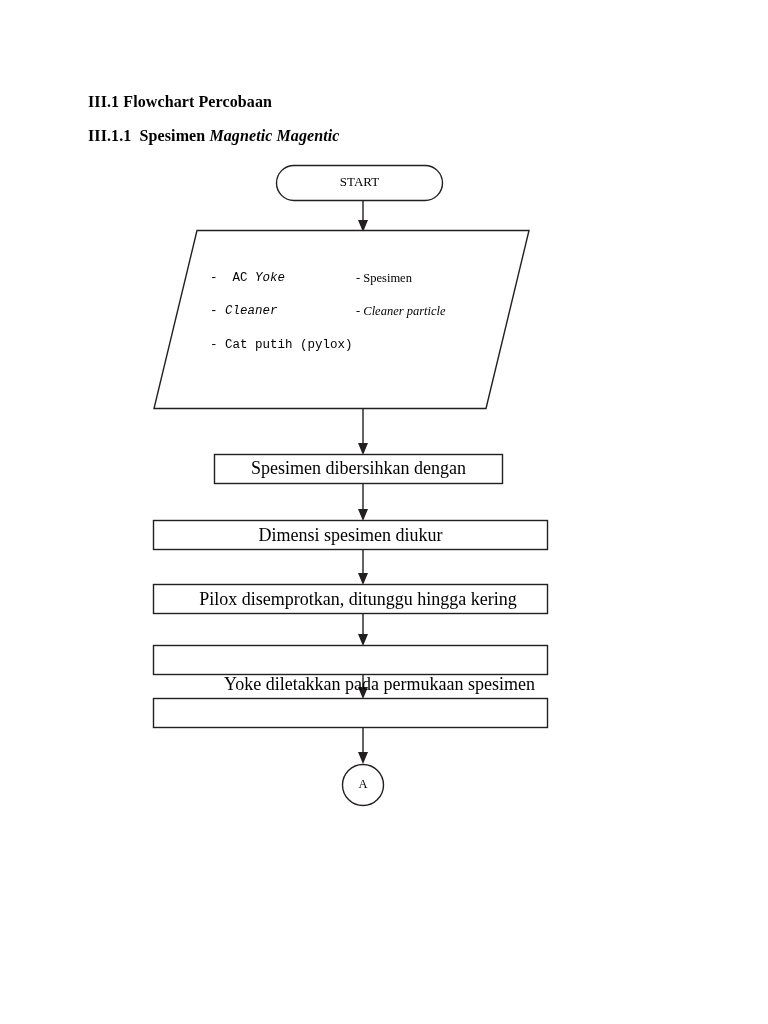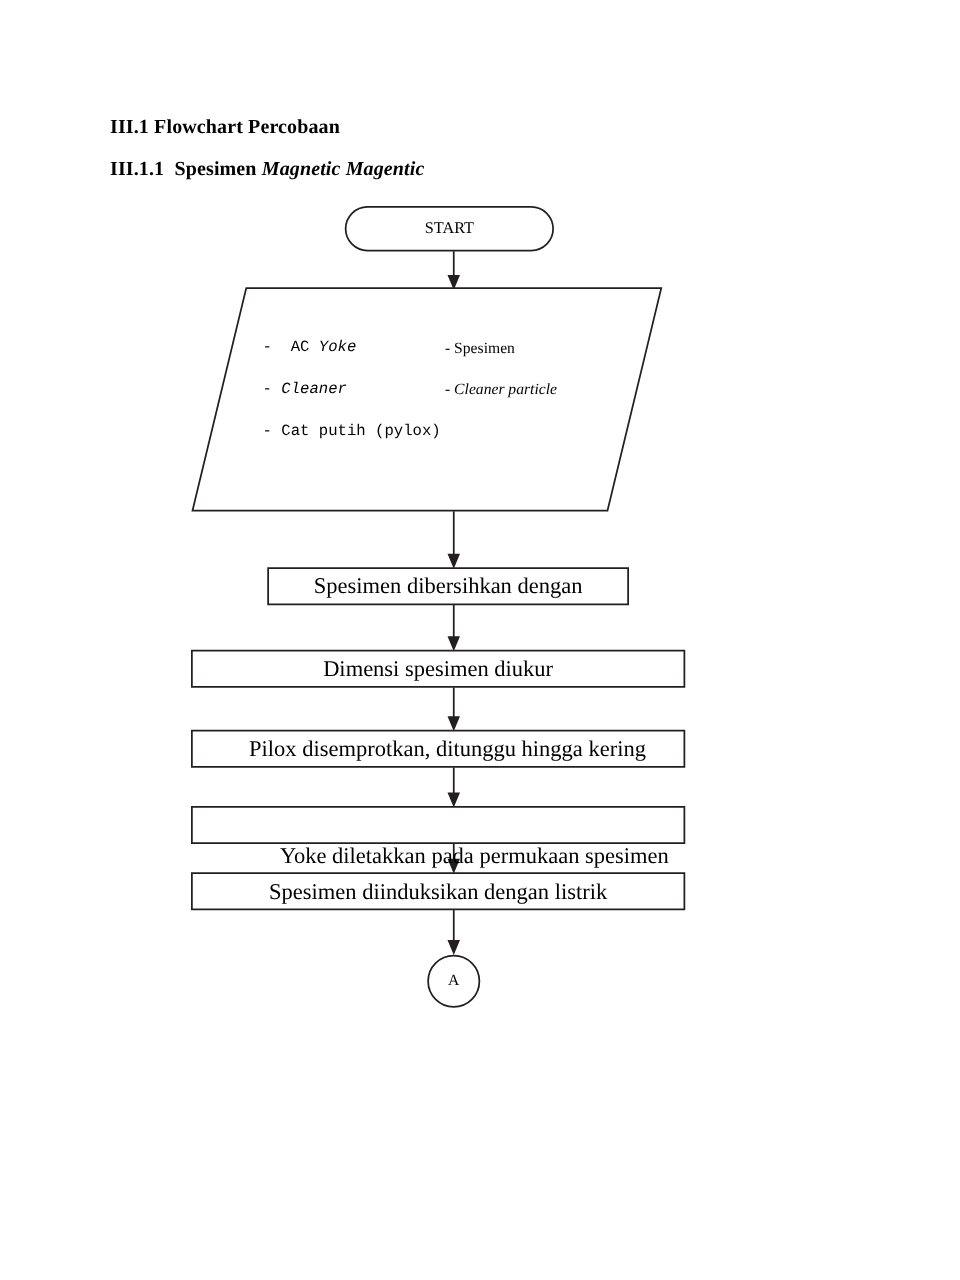--- a/index.html
+++ b/index.html
@@ -176,17 +176,16 @@
   </div>
   <div class="io-item col-right row-2">
     <span>-</span>
     <span></span><span class="ital">Cleaner particle</span>
   </div>
 
   <div class="shape-text box-label" id="box-1-label">Spesimen dibersihkan dengan</div>
   <div class="shape-text box-label" id="box-2-label">Dimensi spesimen diukur</div>
   <div class="shape-text box-label" id="box-3-label">Pilox disemprotkan, ditunggu hingga kering</div>
   <div class="shape-text box-label" id="box-4-label">Yoke diletakkan pada permukaan spesimen</div>
-  <div class="shape-text box-label" id="box-5-label">Spesimen diinduksikan dengan listrik</div>
 
   <div class="shape-text" id="connector-a-label">A</div>
 
 </div>
 
 </body></html>

